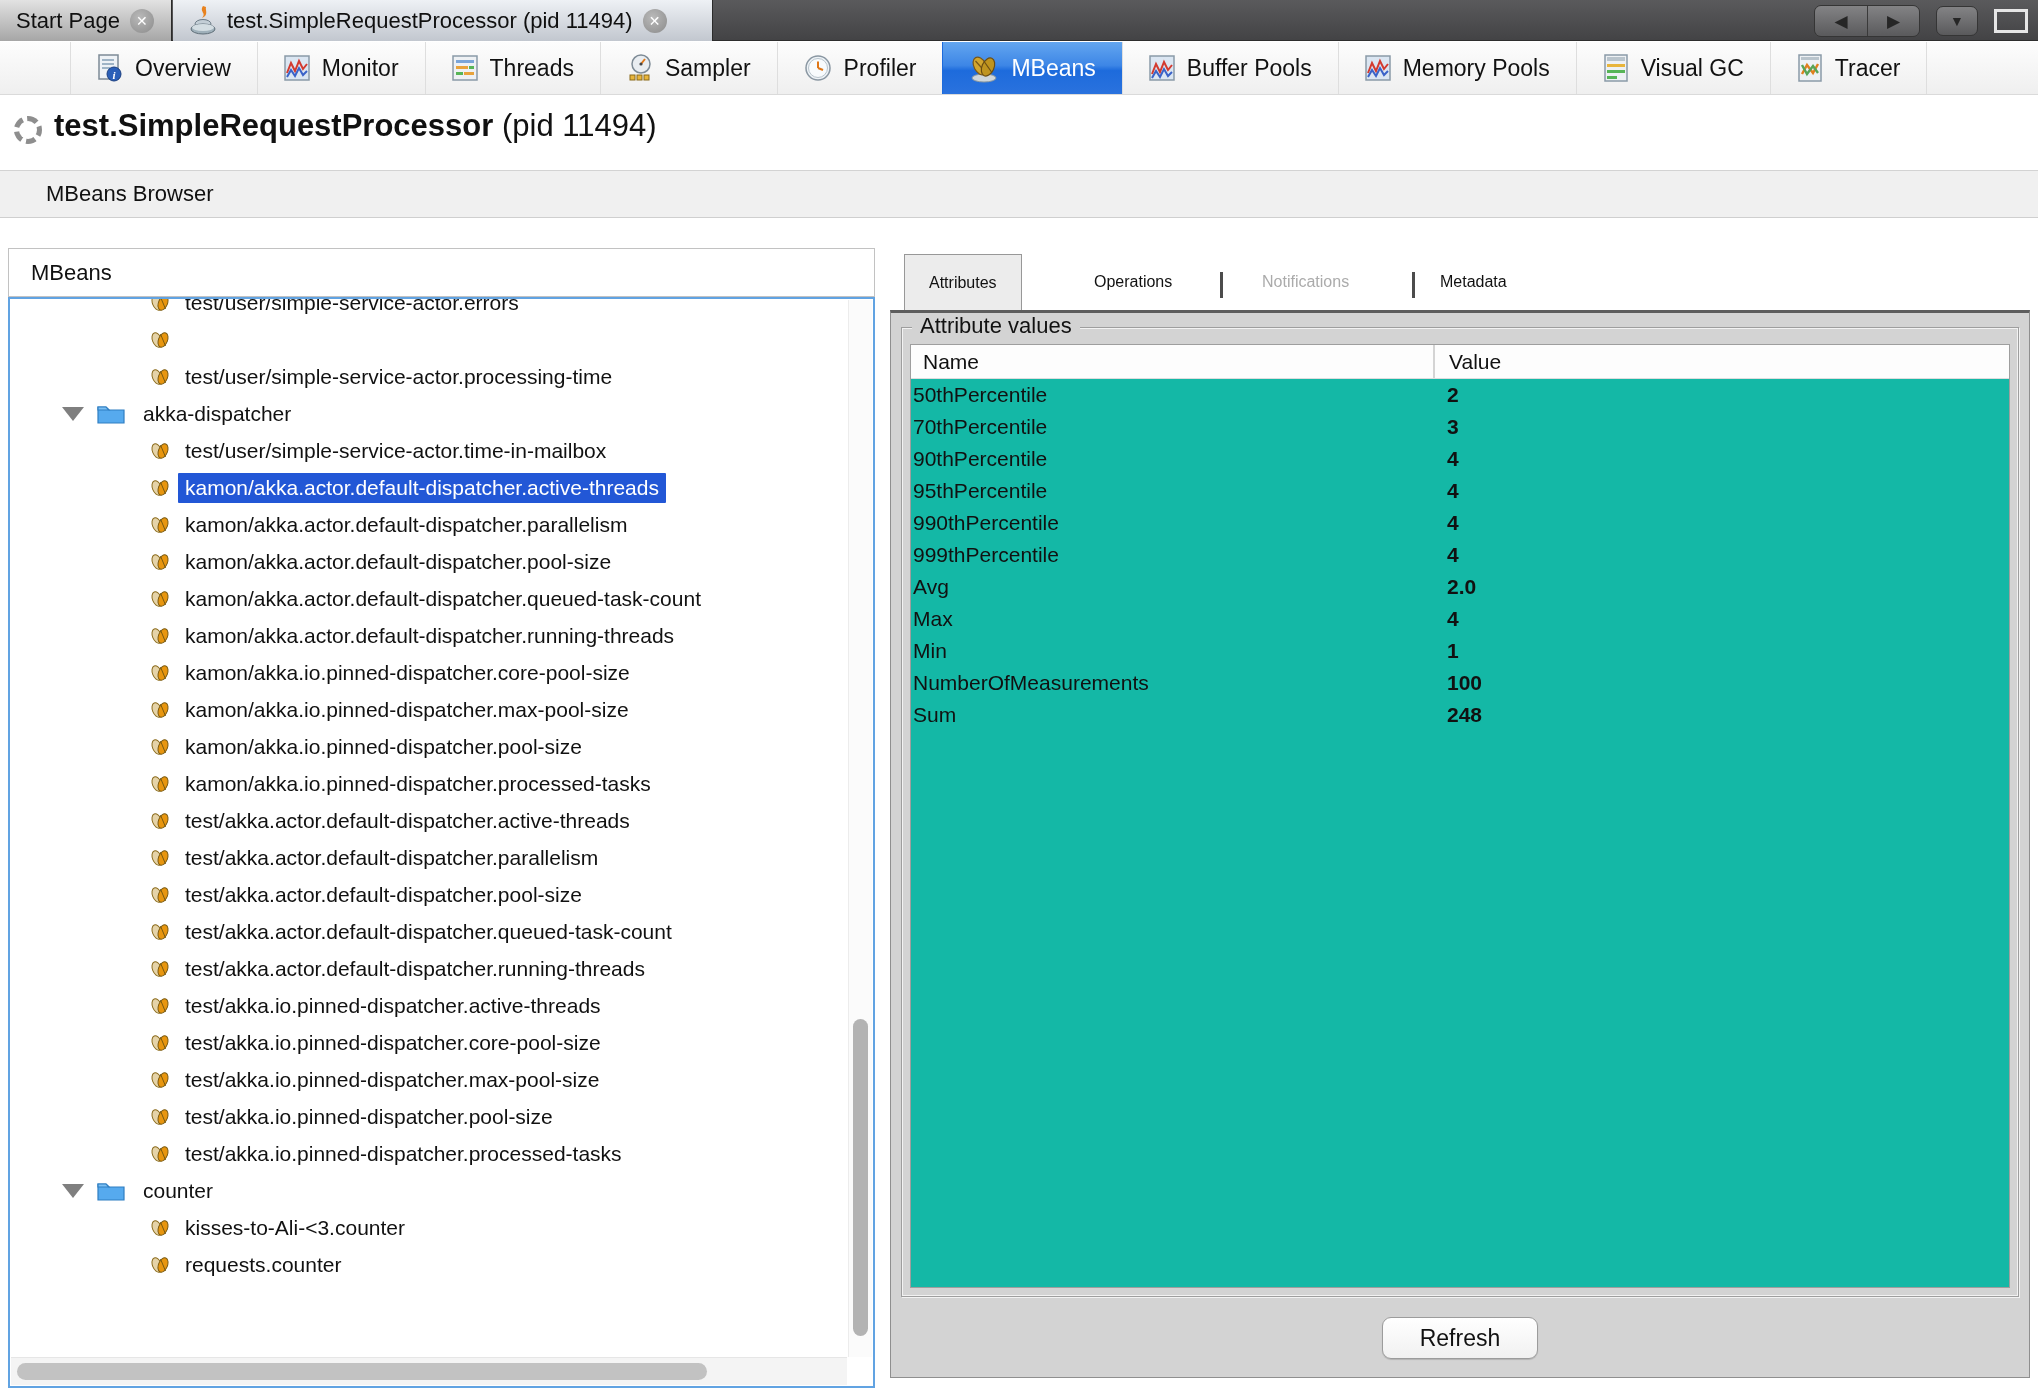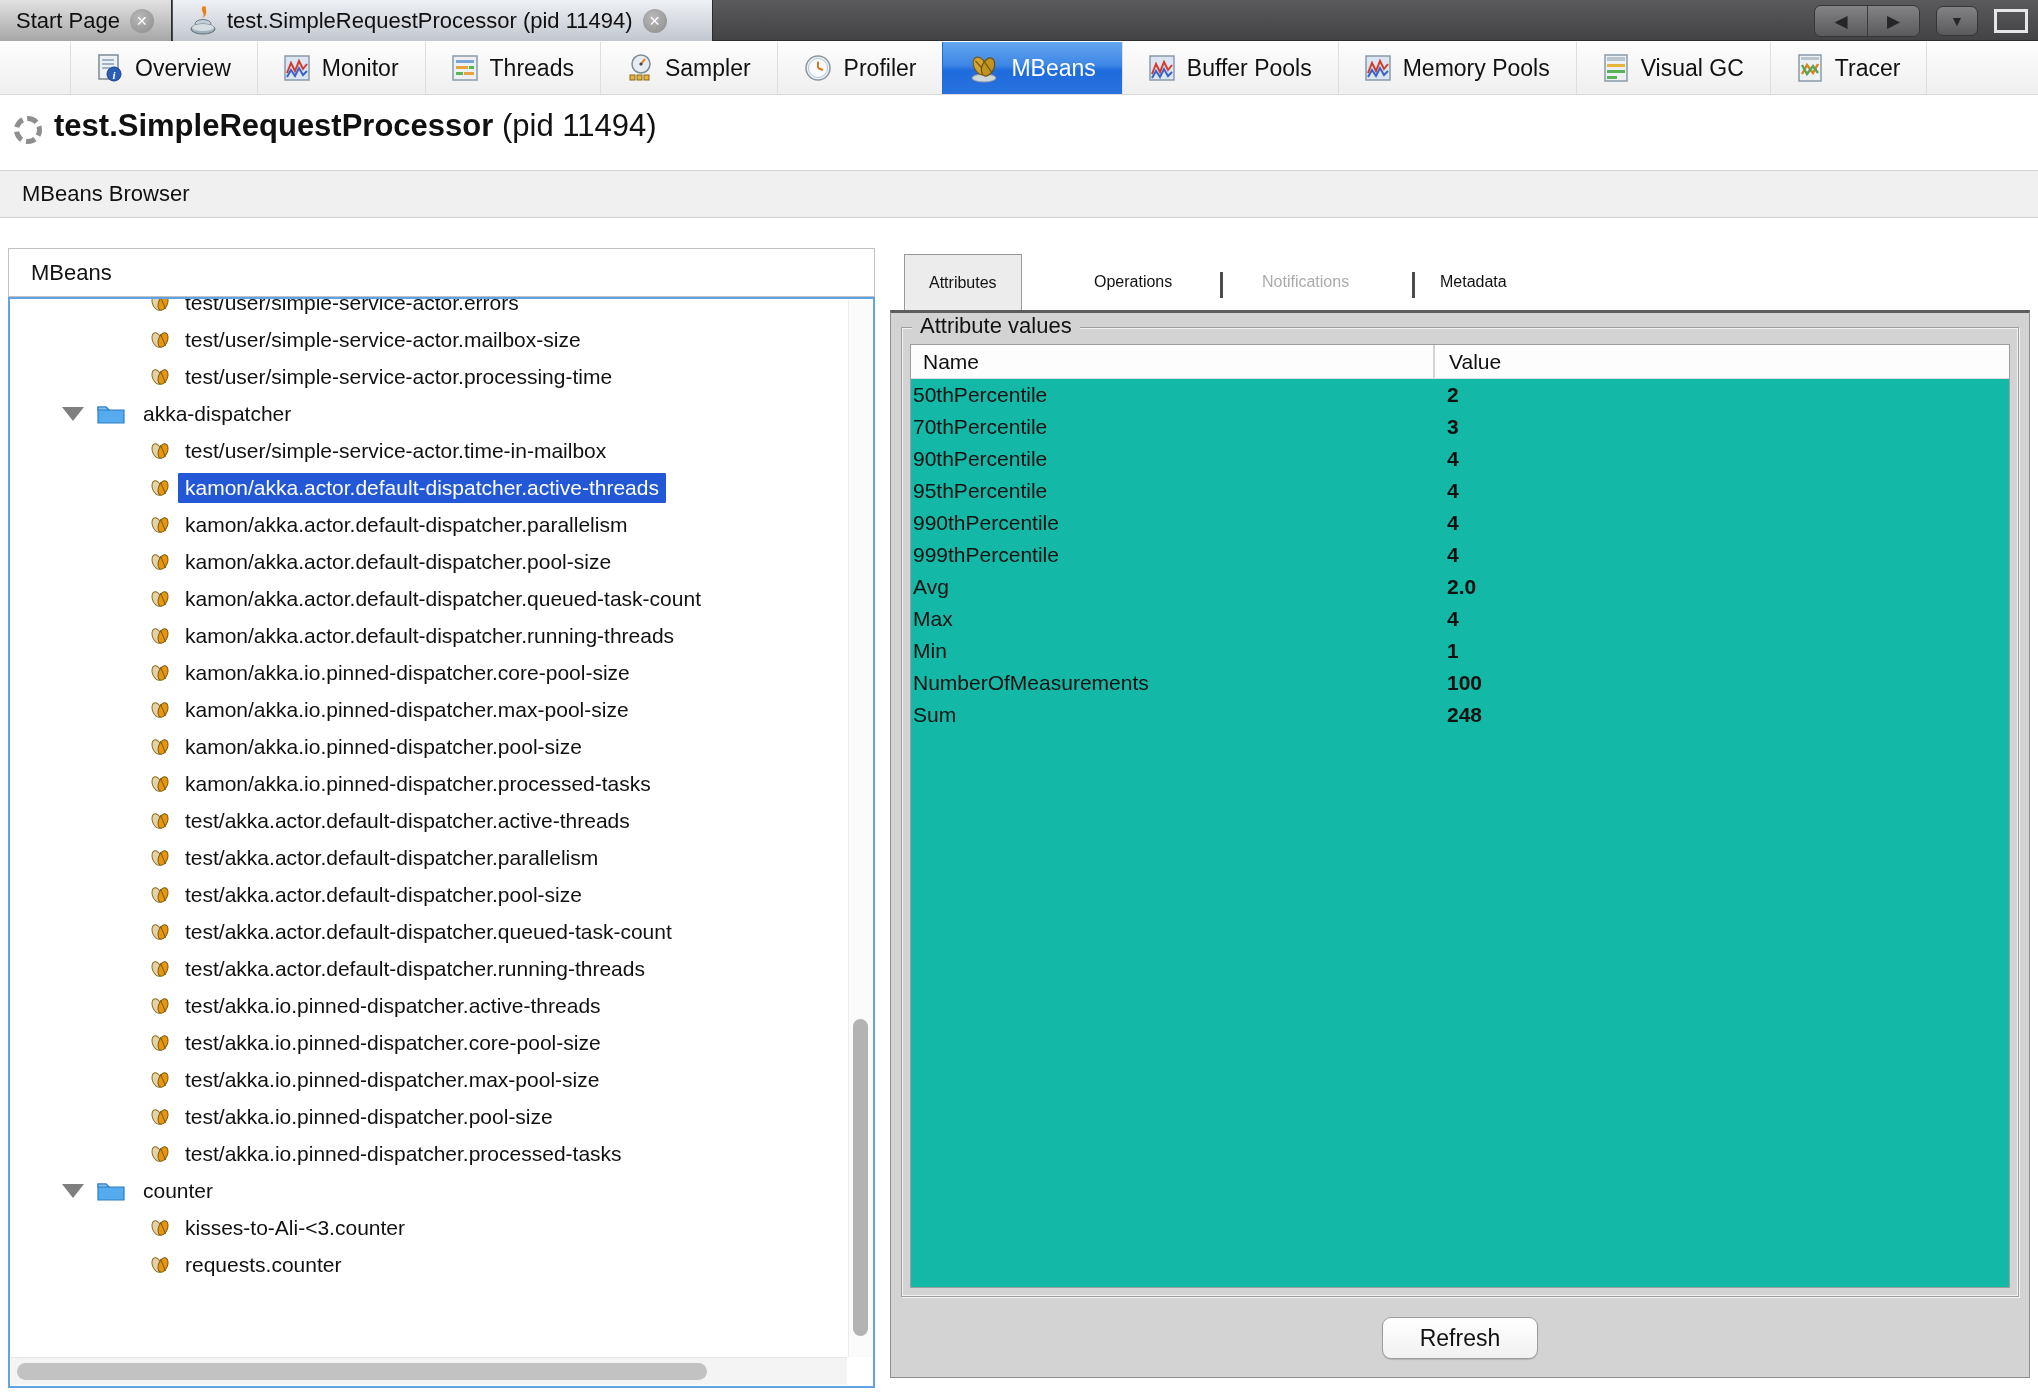--- a/index.html
+++ b/index.html
@@ -85,21 +85,21 @@
     border:5px dashed #8e8e8e; border-radius:50%;
   }
   .page-title { position:absolute; left:54px; top:12px; font-size:31px; white-space:nowrap; }
   .page-title .t-bold { font-weight:bold; }
 
   
   .browser-band {
     position:absolute; left:0; top:170px; width:2038px; height:48px;
     background:#f0f0f0;
     border-top:1px solid #d3d3d3; border-bottom:1px solid #cfcfcf;
-    display:flex; align-items:center; padding-left:22px; font-size:22px;
+    display:flex; align-items:center; padding-left:46px; font-size:22px;
   }
 
   
   .mbeans-panel { position:absolute; left:8px; top:248px; width:867px; height:1140px; }
   .mbeans-header {
     height:49px; border:1px solid #c2c2c2; background:#fff;
     display:flex; align-items:center; padding-left:22px; font-size:22px;
   }
   .tree-box {
     position:absolute; left:0; top:49px; right:0; bottom:0;
@@ -353,21 +353,20 @@
           <span class="lbl">test/user/simple-service-actor.errors</span>
         </div>
 
         <div class="tree-row">
 
           <svg class="node-icon bean-icon" width="20" height="22" viewBox="0 0 20 22">
             <ellipse cx="7" cy="11" rx="4.5" ry="7.5" fill="#e5d3a8" stroke="#8a6a1a" stroke-width="1" transform="rotate(-22 7 11)"></ellipse>
             <ellipse cx="13" cy="11" rx="4.5" ry="7.5" fill="#e8960f" stroke="#7a5a10" stroke-width="1" transform="rotate(22 13 11)"></ellipse>
             <line x1="10.5" y1="5" x2="15.5" y2="17" stroke="#7a5a10" stroke-width="1"></line>
           </svg>
-          <span class="lbl">test/user/simple-service-actor.mailbox-size</span>
         </div>
 
         <div class="tree-row">
 
           <svg class="node-icon bean-icon" width="20" height="22" viewBox="0 0 20 22">
             <ellipse cx="7" cy="11" rx="4.5" ry="7.5" fill="#e5d3a8" stroke="#8a6a1a" stroke-width="1" transform="rotate(-22 7 11)"></ellipse>
             <ellipse cx="13" cy="11" rx="4.5" ry="7.5" fill="#e8960f" stroke="#7a5a10" stroke-width="1" transform="rotate(22 13 11)"></ellipse>
             <line x1="10.5" y1="5" x2="15.5" y2="17" stroke="#7a5a10" stroke-width="1"></line>
           </svg>
           <span class="lbl">test/user/simple-service-actor.processing-time</span>

